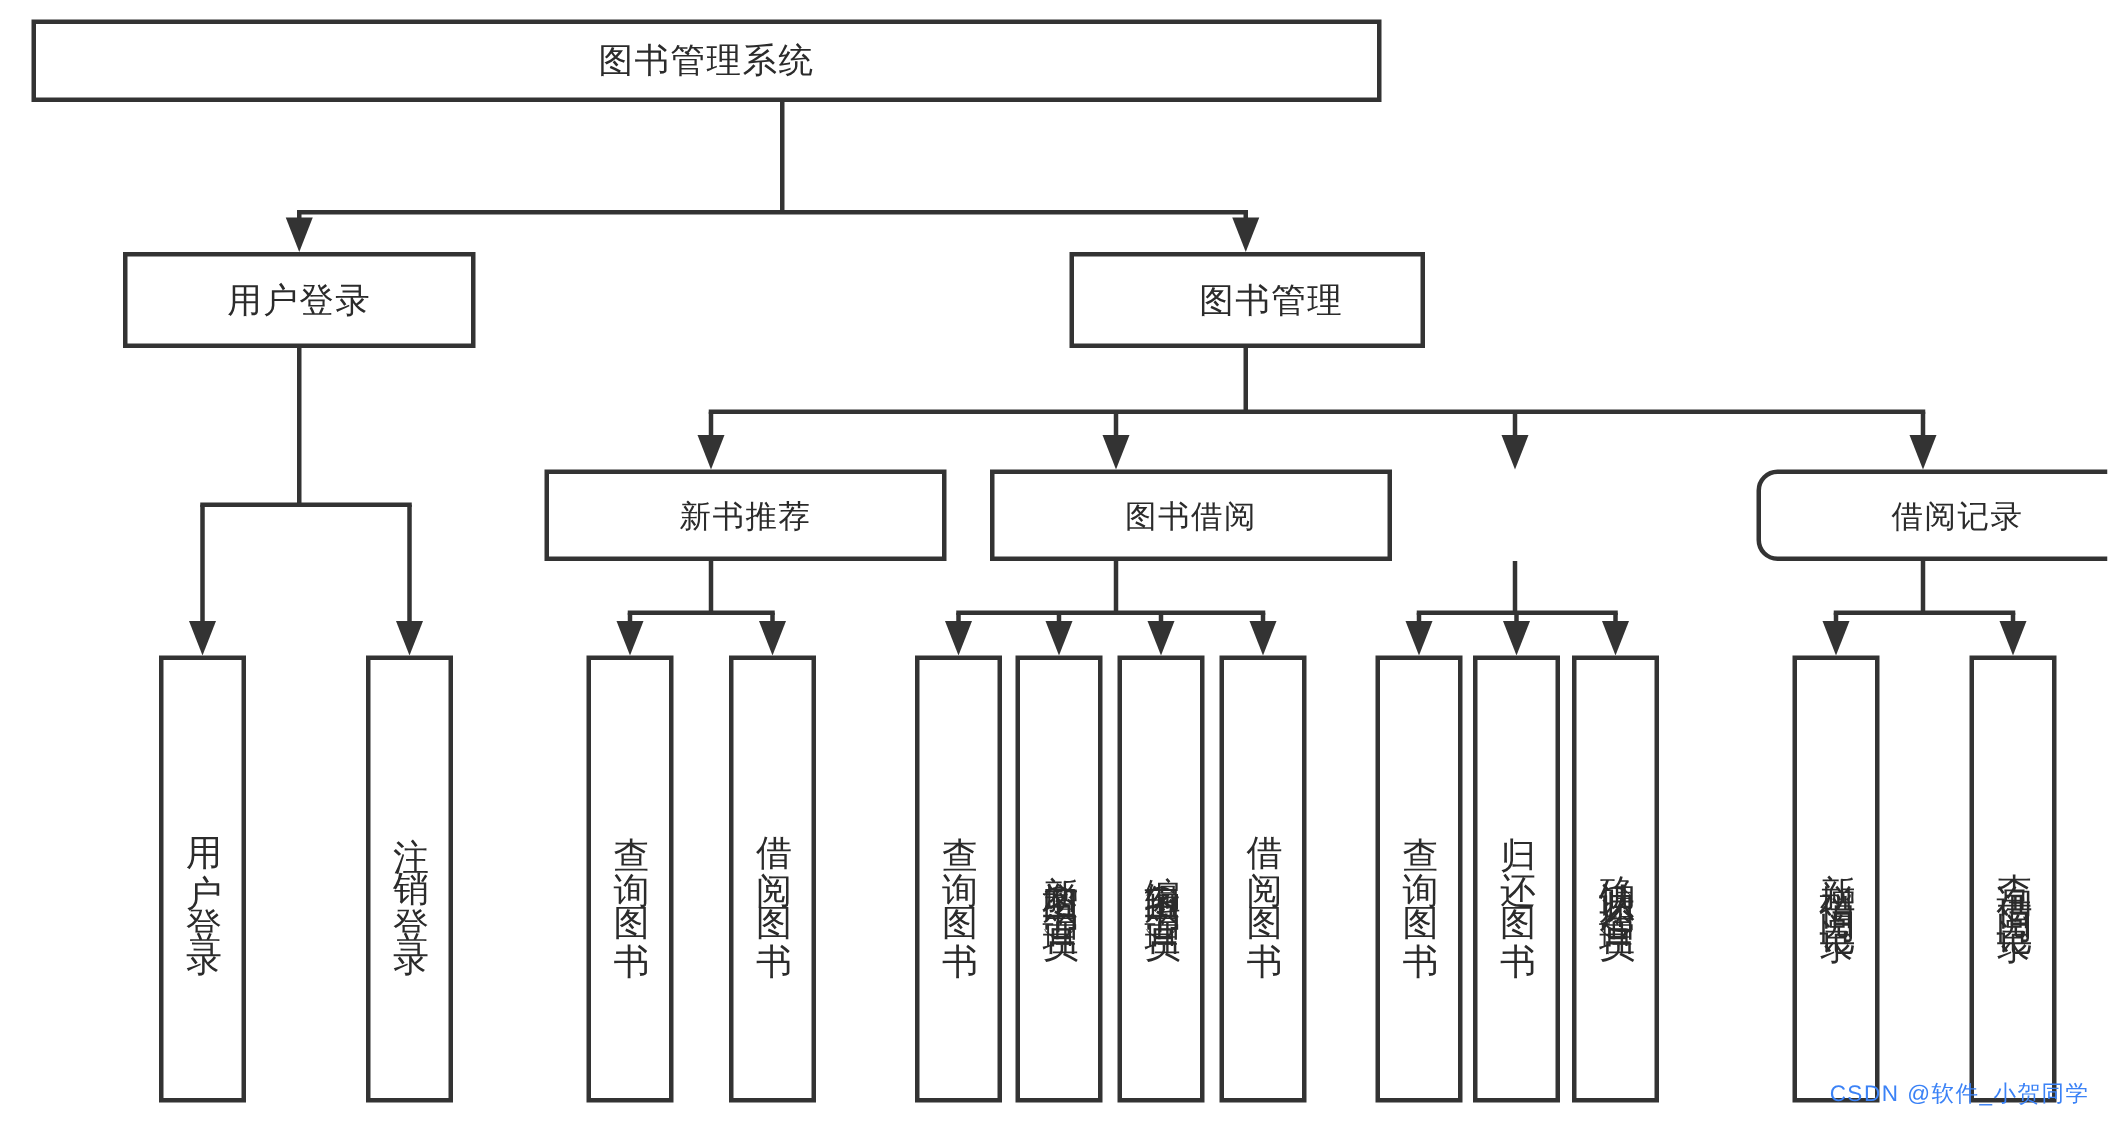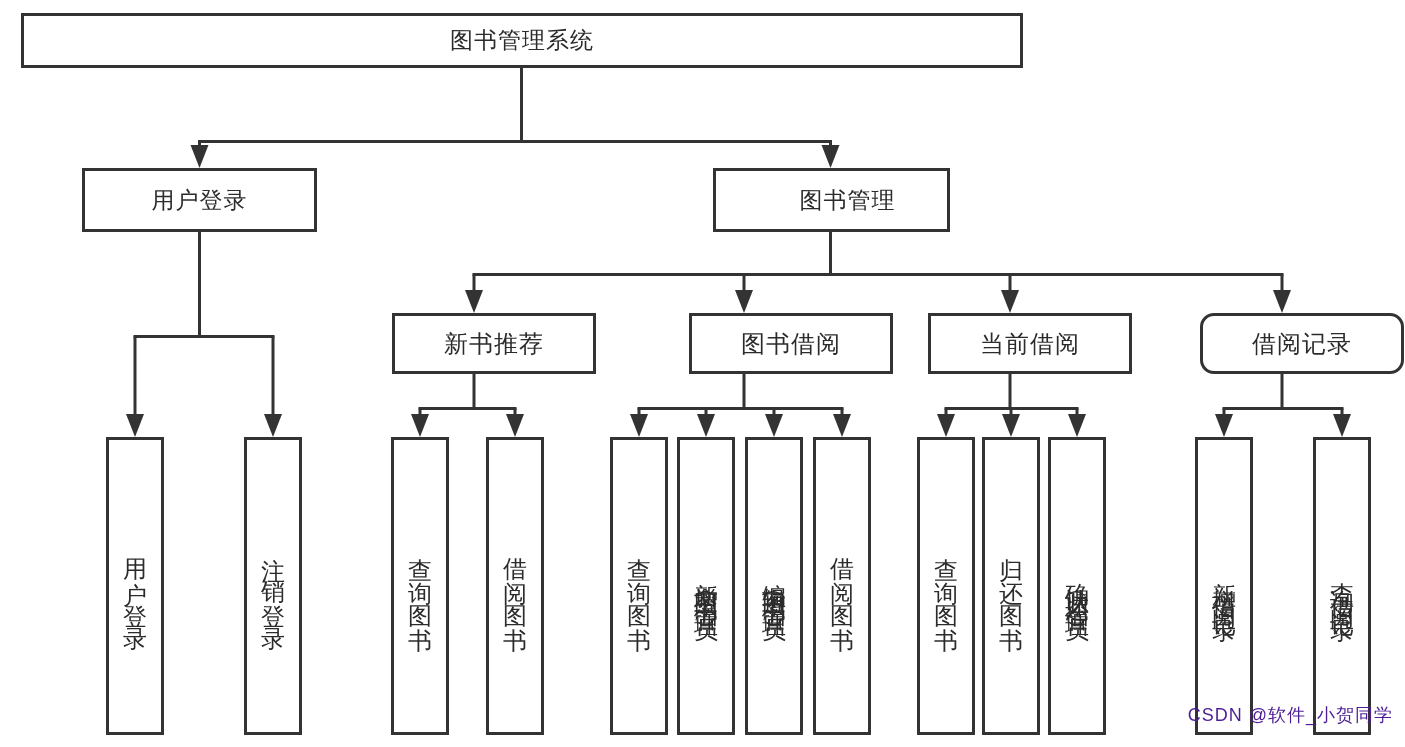--- a/index.html
+++ b/index.html
@@ -28,51 +28,50 @@
     border: 3px solid #333333;
     background: #ffffff;
     color: #2b2b2b;
     display: flex;
     align-items: center;
     justify-content: center;
     text-align: center;
   }
   .root {
     left: 21px;  top: 13px;
-    width: 1002px; height: 55px;
+    width: 900px; height: 55px;
     font-size: 23px;
     letter-spacing: 1px;
   }
   .lvl2 {
     top: 168px; height: 64px;
     font-size: 23px;
     letter-spacing: 1px;
   }
   .lvl3 {
-    top: 313px; height: 61px; width: 204px;
-    font-size: 24px;
+    top: 313px; height: 61px; width: 268px;
+    font-size: 21px;
     letter-spacing: 1px;
-    margin-left: 29px;
   }
   .leaf {
     top: 437px; height: 298px; width: 58px;
   }
   .vtext {
     writing-mode: vertical-rl;
     text-orientation: mixed;
     font-size: 24px;
     line-height: 1;
     white-space: nowrap;
   }
   .watermark {
     position: absolute;
     right: 12px;
-    bottom: 20px;
-    font-size: 18px;
-    color: #4c1d95;
+    bottom: 8px;
+    font-size: 15px;
+    color: #3b82f6;
     letter-spacing: 1px;
     z-index: 5;
   }
 </style>
 </head>
 <body>
 
 <div class="diagram">
 
   <svg class="connectors" width="1405" height="747" viewBox="0 0 1405 747" xmlns="http://www.w3.org/2000/svg">
@@ -144,21 +143,20 @@
     </g>
   </svg>
 
   <div class="node root">图书管理系统</div>
 
   <div class="node lvl2" style="left:82px; width:235px;">用户登录</div>
   <div class="node lvl2" style="left:713px; width:237px;padding-left:32px;">图书管理</div>
 
   <div class="node lvl3" style="left:363px;">新书推荐</div>
   <div class="node lvl3" style="left:660px;">图书借阅</div>
-  <div class="node lvl3" style="left:899px;">当前借阅</div>
   <div class="node lvl3" style="left:1171px;border-radius:14px;">借阅记录</div>
 
   <div class="node leaf" style="left:106px;">
     <span class="vtext" style="letter-spacing: 23.5px;">用户登录</span>
   </div>
   <div class="node leaf" style="left:244px;">
     <span class="vtext" style="letter-spacing: 23.5px;">注销登录</span>
   </div>
   <div class="node leaf" style="left:391px;">
     <span class="vtext" style="letter-spacing: 23.5px;">查询图书</span>

